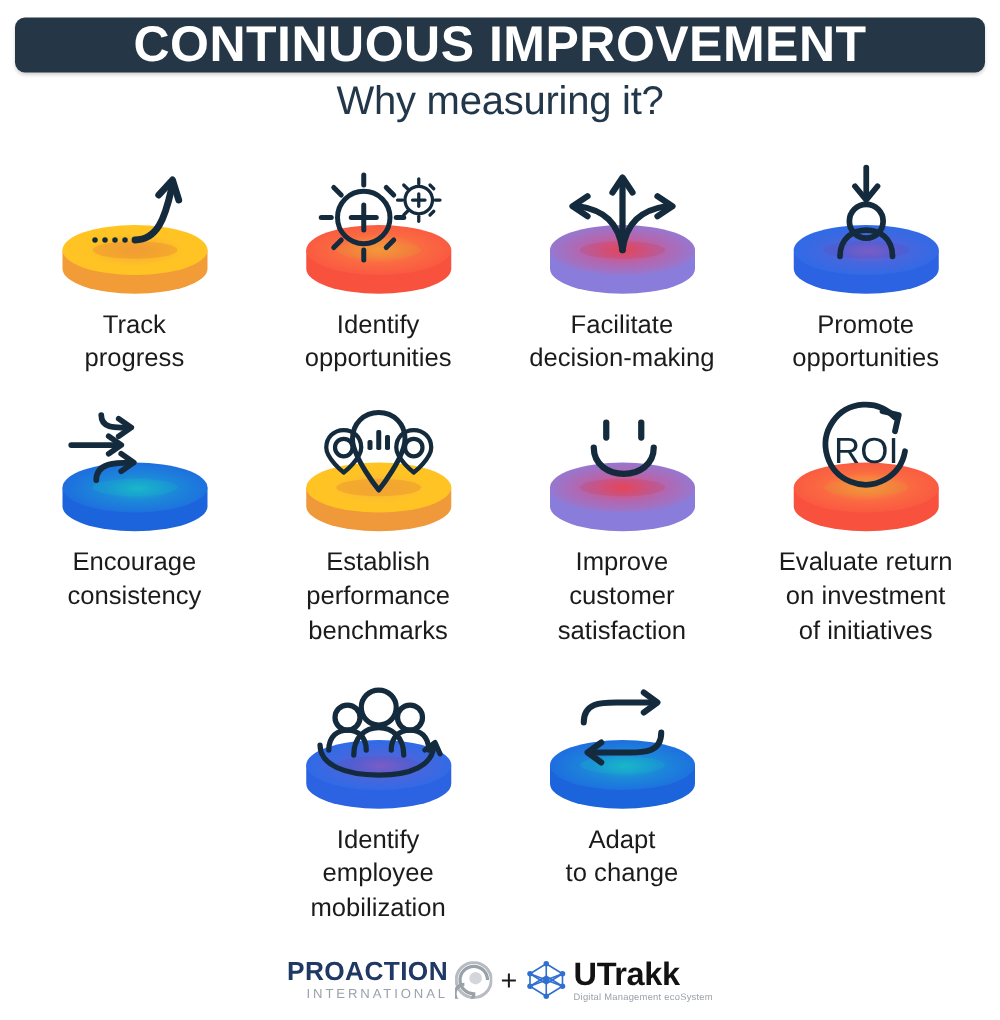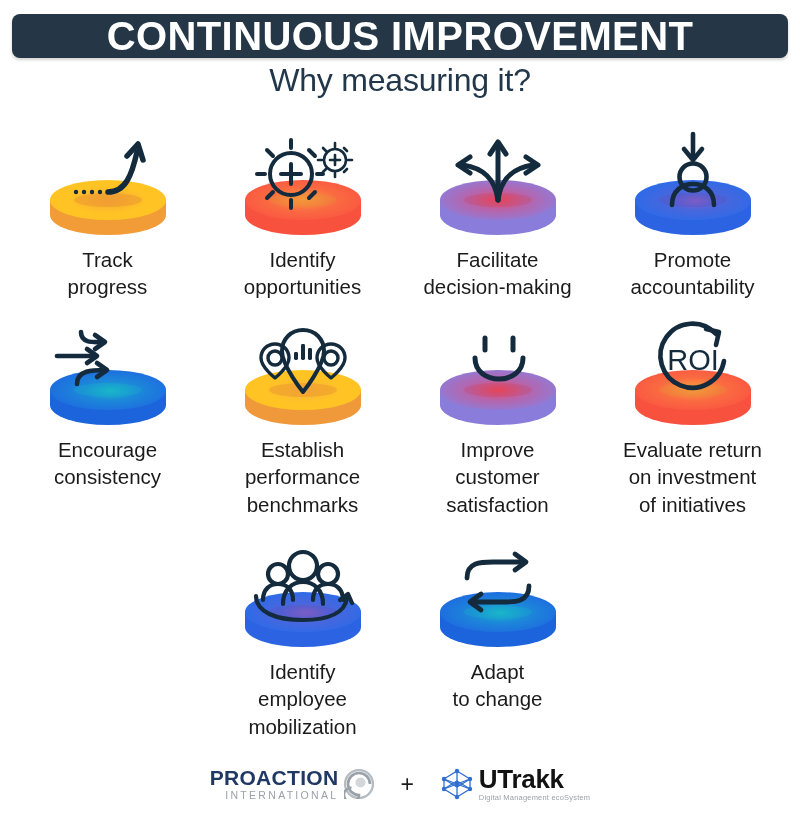--- a/index.html
+++ b/index.html
@@ -93,21 +93,21 @@
   
   .footer {
     position: absolute;
     left: 0;
     bottom: 6px;
     width: 800px;
     height: 52px;
     display: flex;
     align-items: center;
     justify-content: center;
-    gap: 26px;
+    gap: 6px;
   }
   .logo-proaction {
     display: flex;
     align-items: center;
     gap: 6px;
   }
   .proaction-words {
     display: flex;
     flex-direction: column;
     align-items: flex-start;
@@ -284,21 +284,21 @@
           <ellipse cx="75" cy="78" rx="34" ry="7" fill="#5A4FC0" opacity="0.35"></ellipse>
           <g stroke="#142B3D" stroke-width="4.6" fill="none" stroke-linecap="round" stroke-linejoin="round">
             <line x1="75" y1="12" x2="75" y2="34"></line>
             <path d="M66 27 L75 38 L84 27"></path>
             <circle cx="75" cy="55" r="13.5"></circle>
             <path d="M54 83 C54 68 65 62 75 62 C85 62 96 68 96 83"></path>
           </g>
         </svg>
       </div>
       <div class="cell-label">Promote
-accountability</div>
+opportunities</div>
     </div>
   </div>
 
   <div class="row row-2">
 
     <div class="cell">
       <div class="icon-box">
         <svg viewBox="0 0 150 118" width="150" height="118">
           <defs>
             <radialGradient id="g5" cx="52%" cy="52%" r="55%">

